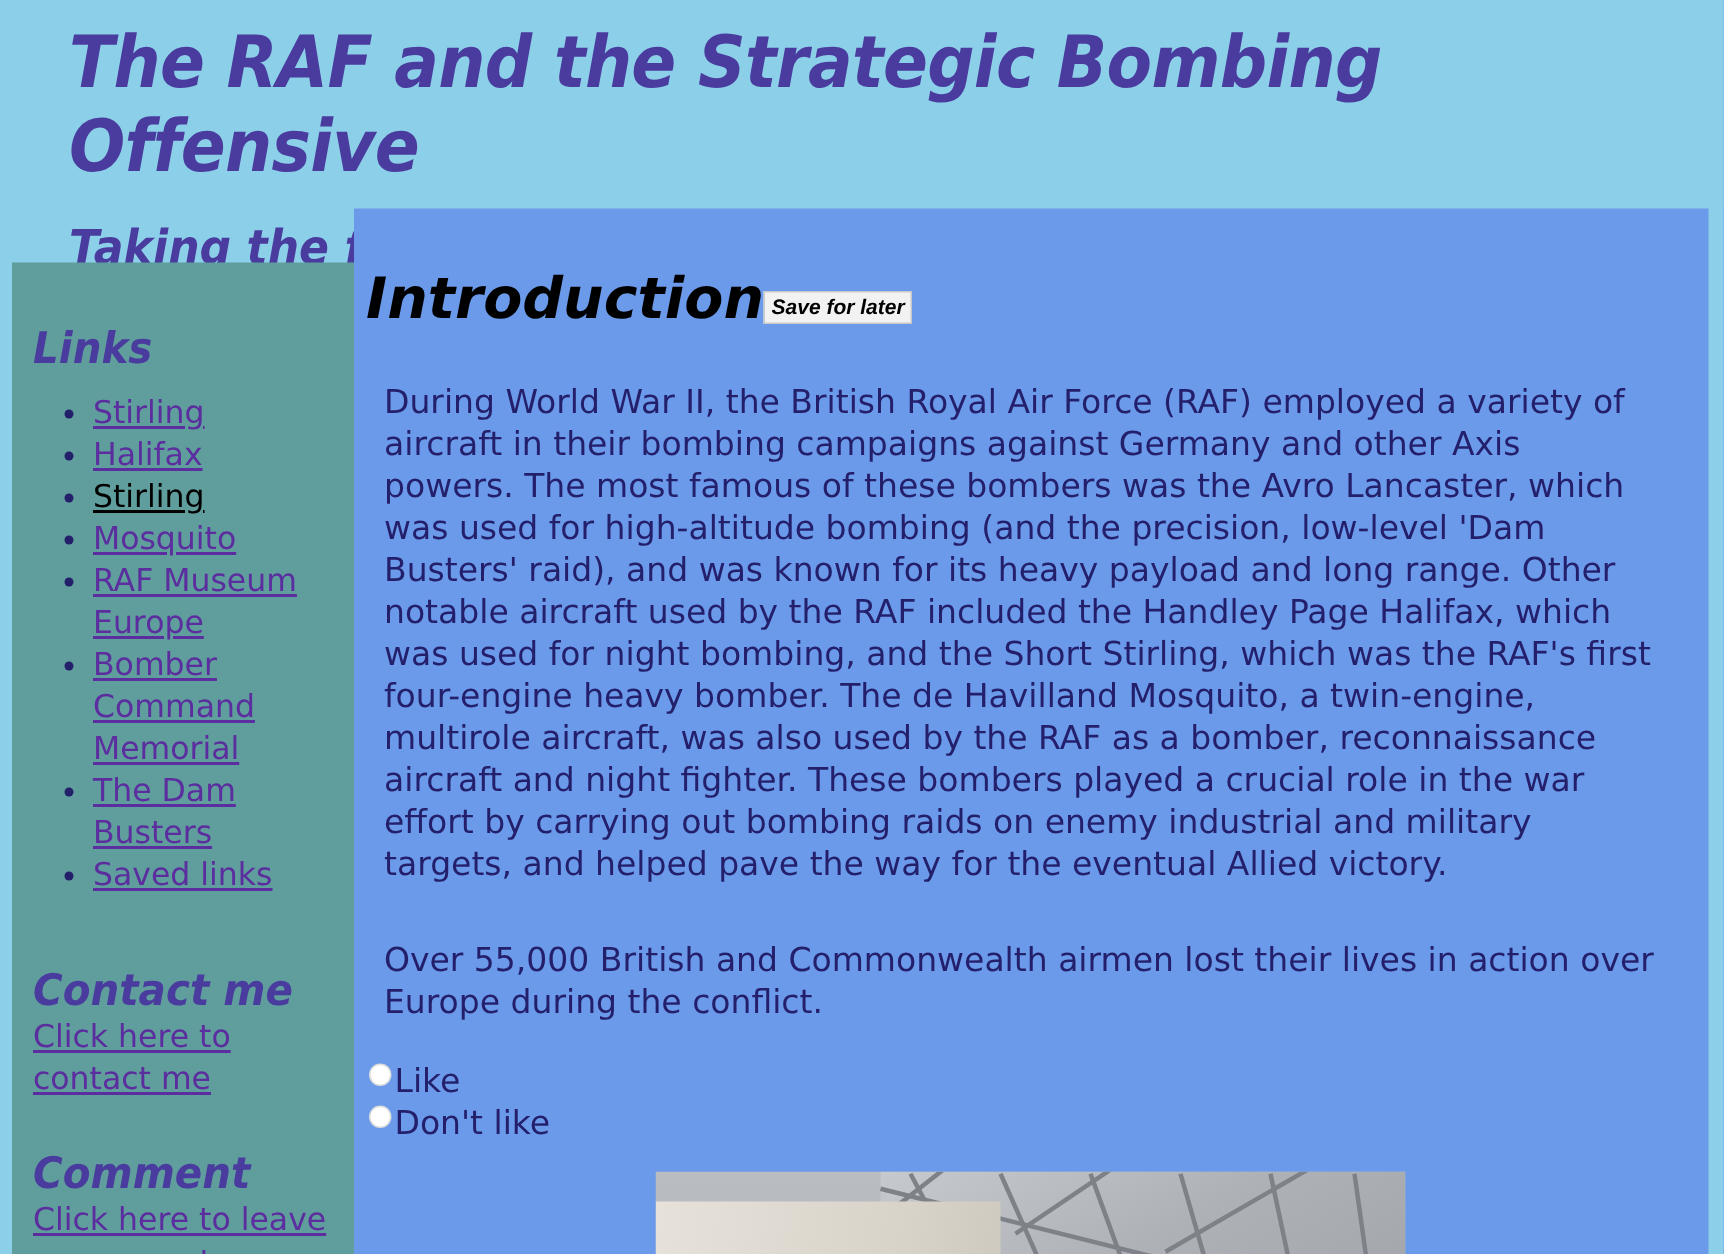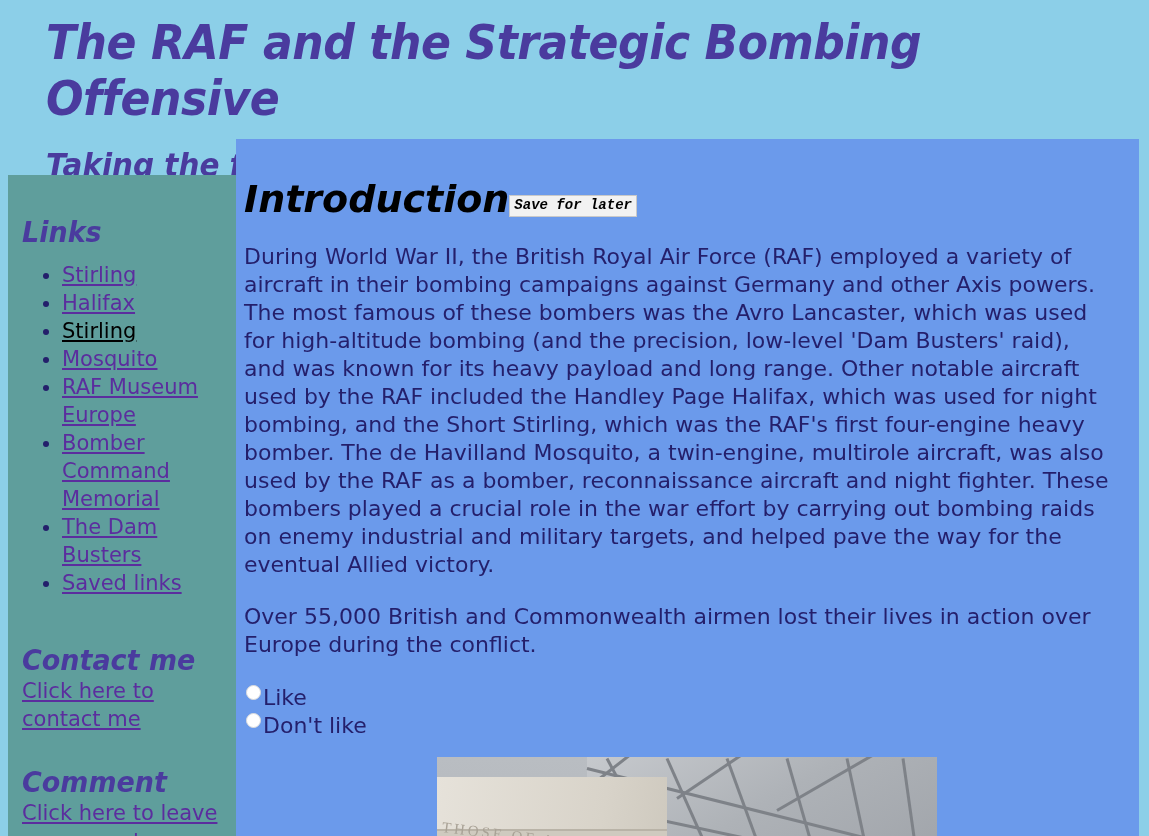--- a/index.html
+++ b/index.html
@@ -144,31 +144,31 @@
     color: #000000;
     vertical-align: baseline;
   }
   .save-btn {
     display: inline-block;
     margin-left: 0px;
     vertical-align: 3px;
     background: #f2f2f2;
     border: 1px solid #c9c9c9;
     color: #000000;
-    font-family: Liberation Mono, monospace;
+    font-family: Liberation Sans, sans-serif;
     font-size: 14px;
     line-height: 15px;
     font-weight: bold;
     font-style: italic;
     padding: 2px 4px 3px 4px;
     cursor: pointer;
   }
 
   p.body-text {
-    margin: 0;
+    margin: 12px;
     padding-top: 22px;
     font-family: "DejaVu Sans", sans-serif;
     font-size: 22px;
     line-height: 28px;
     color: #241f6b;
     max-width: 870px;
   }
   p.body-text.second { padding-top: 24px; }
 
   

